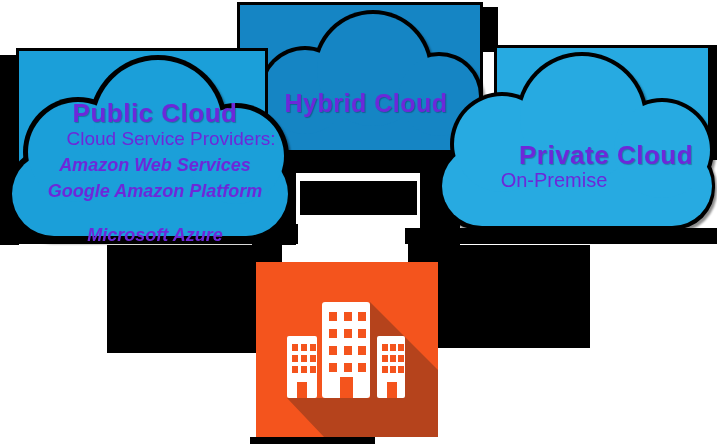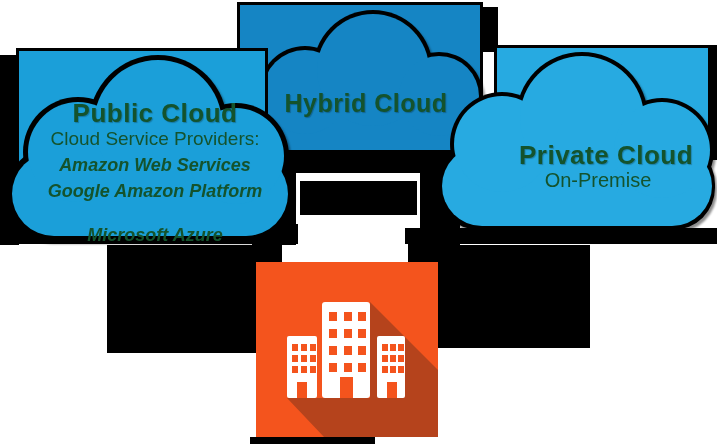--- a/index.html
+++ b/index.html
@@ -4,21 +4,21 @@
 <style>
   html,body{margin:0;padding:0;background:#fff;}
   #canvas{
     position:relative;width:717px;height:444px;overflow:hidden;background:#fff;
     font-family:"Liberation Sans","DejaVu Sans",sans-serif;
   }
   .abs{position:absolute;}
   .blk{position:absolute;background:var(--outline,#000);}
   .cloud-svg{position:absolute;filter:drop-shadow(2px 3px 1px rgba(0,0,0,0.45));}
   .back-rect{position:absolute;}
-  .cloud-text{position:absolute;color:#14532d;text-align:center;line-height:1.1;}
+  .cloud-text{position:absolute;color:#6d28d9;text-align:center;line-height:1.1;}
   .cloud-title{font-weight:bold;font-size:26px;letter-spacing:0.5px;text-shadow:1px 1px 1px rgba(0,0,0,0.25);}
   .cloud-sub{font-size:19px;}
   .provider{font-size:18px;font-weight:bold;font-style:italic;}
 </style>
 </head>
 <body>
 
 <div id="canvas">
 
   <div class="back-rect" style="left:237px;top:2px;width:246px;height:112px;background:var(--outline);"></div>
@@ -140,23 +140,23 @@
           <rect x="142" y="93" width="6" height="7"></rect>
         <rect x="126" y="104" width="6" height="7"></rect>
           <rect x="134" y="104" width="6" height="7"></rect>
           <rect x="142" y="104" width="6" height="7"></rect>
         <rect x="131" y="120" width="10" height="16"></rect>
       </g>
     </g>
   </svg>
 
   <div class="cloud-text cloud-title" style="left:20px;top:99px;width:270px;">Public Cloud</div>
-  <div class="cloud-text cloud-sub" style="left:20px;top:129px;width:270px;">Cloud Service Providers:</div>
+  <div class="cloud-text cloud-sub" style="left:20px;top:129px;width:270px;padding-left:16px;">Cloud Service Providers:</div>
   <div class="cloud-text provider" style="left:20px;top:156px;width:270px;">Amazon Web Services</div>
   <div class="cloud-text provider" style="left:20px;top:182px;width:270px;">Google Amazon Platform</div>
   <div class="cloud-text provider" style="left:20px;top:206px;width:270px;margin-top:20px;">Microsoft Azure</div>
 
   <div class="cloud-text cloud-title" style="left:266px;top:90px;width:200px;font-size:25px;">Hybrid Cloud</div>
 
   <div class="cloud-text cloud-title" style="left:500px;top:141px;width:212px;">Private Cloud</div>
-  <div class="cloud-text cloud-sub" style="left:492px;top:169px;width:212px;font-size:20px;">On-Premise</div>
+  <div class="cloud-text cloud-sub" style="left:448px;top:169px;width:212px;font-size:20px;">On-Premise</div>
 
 </div>
 
 </body></html>

